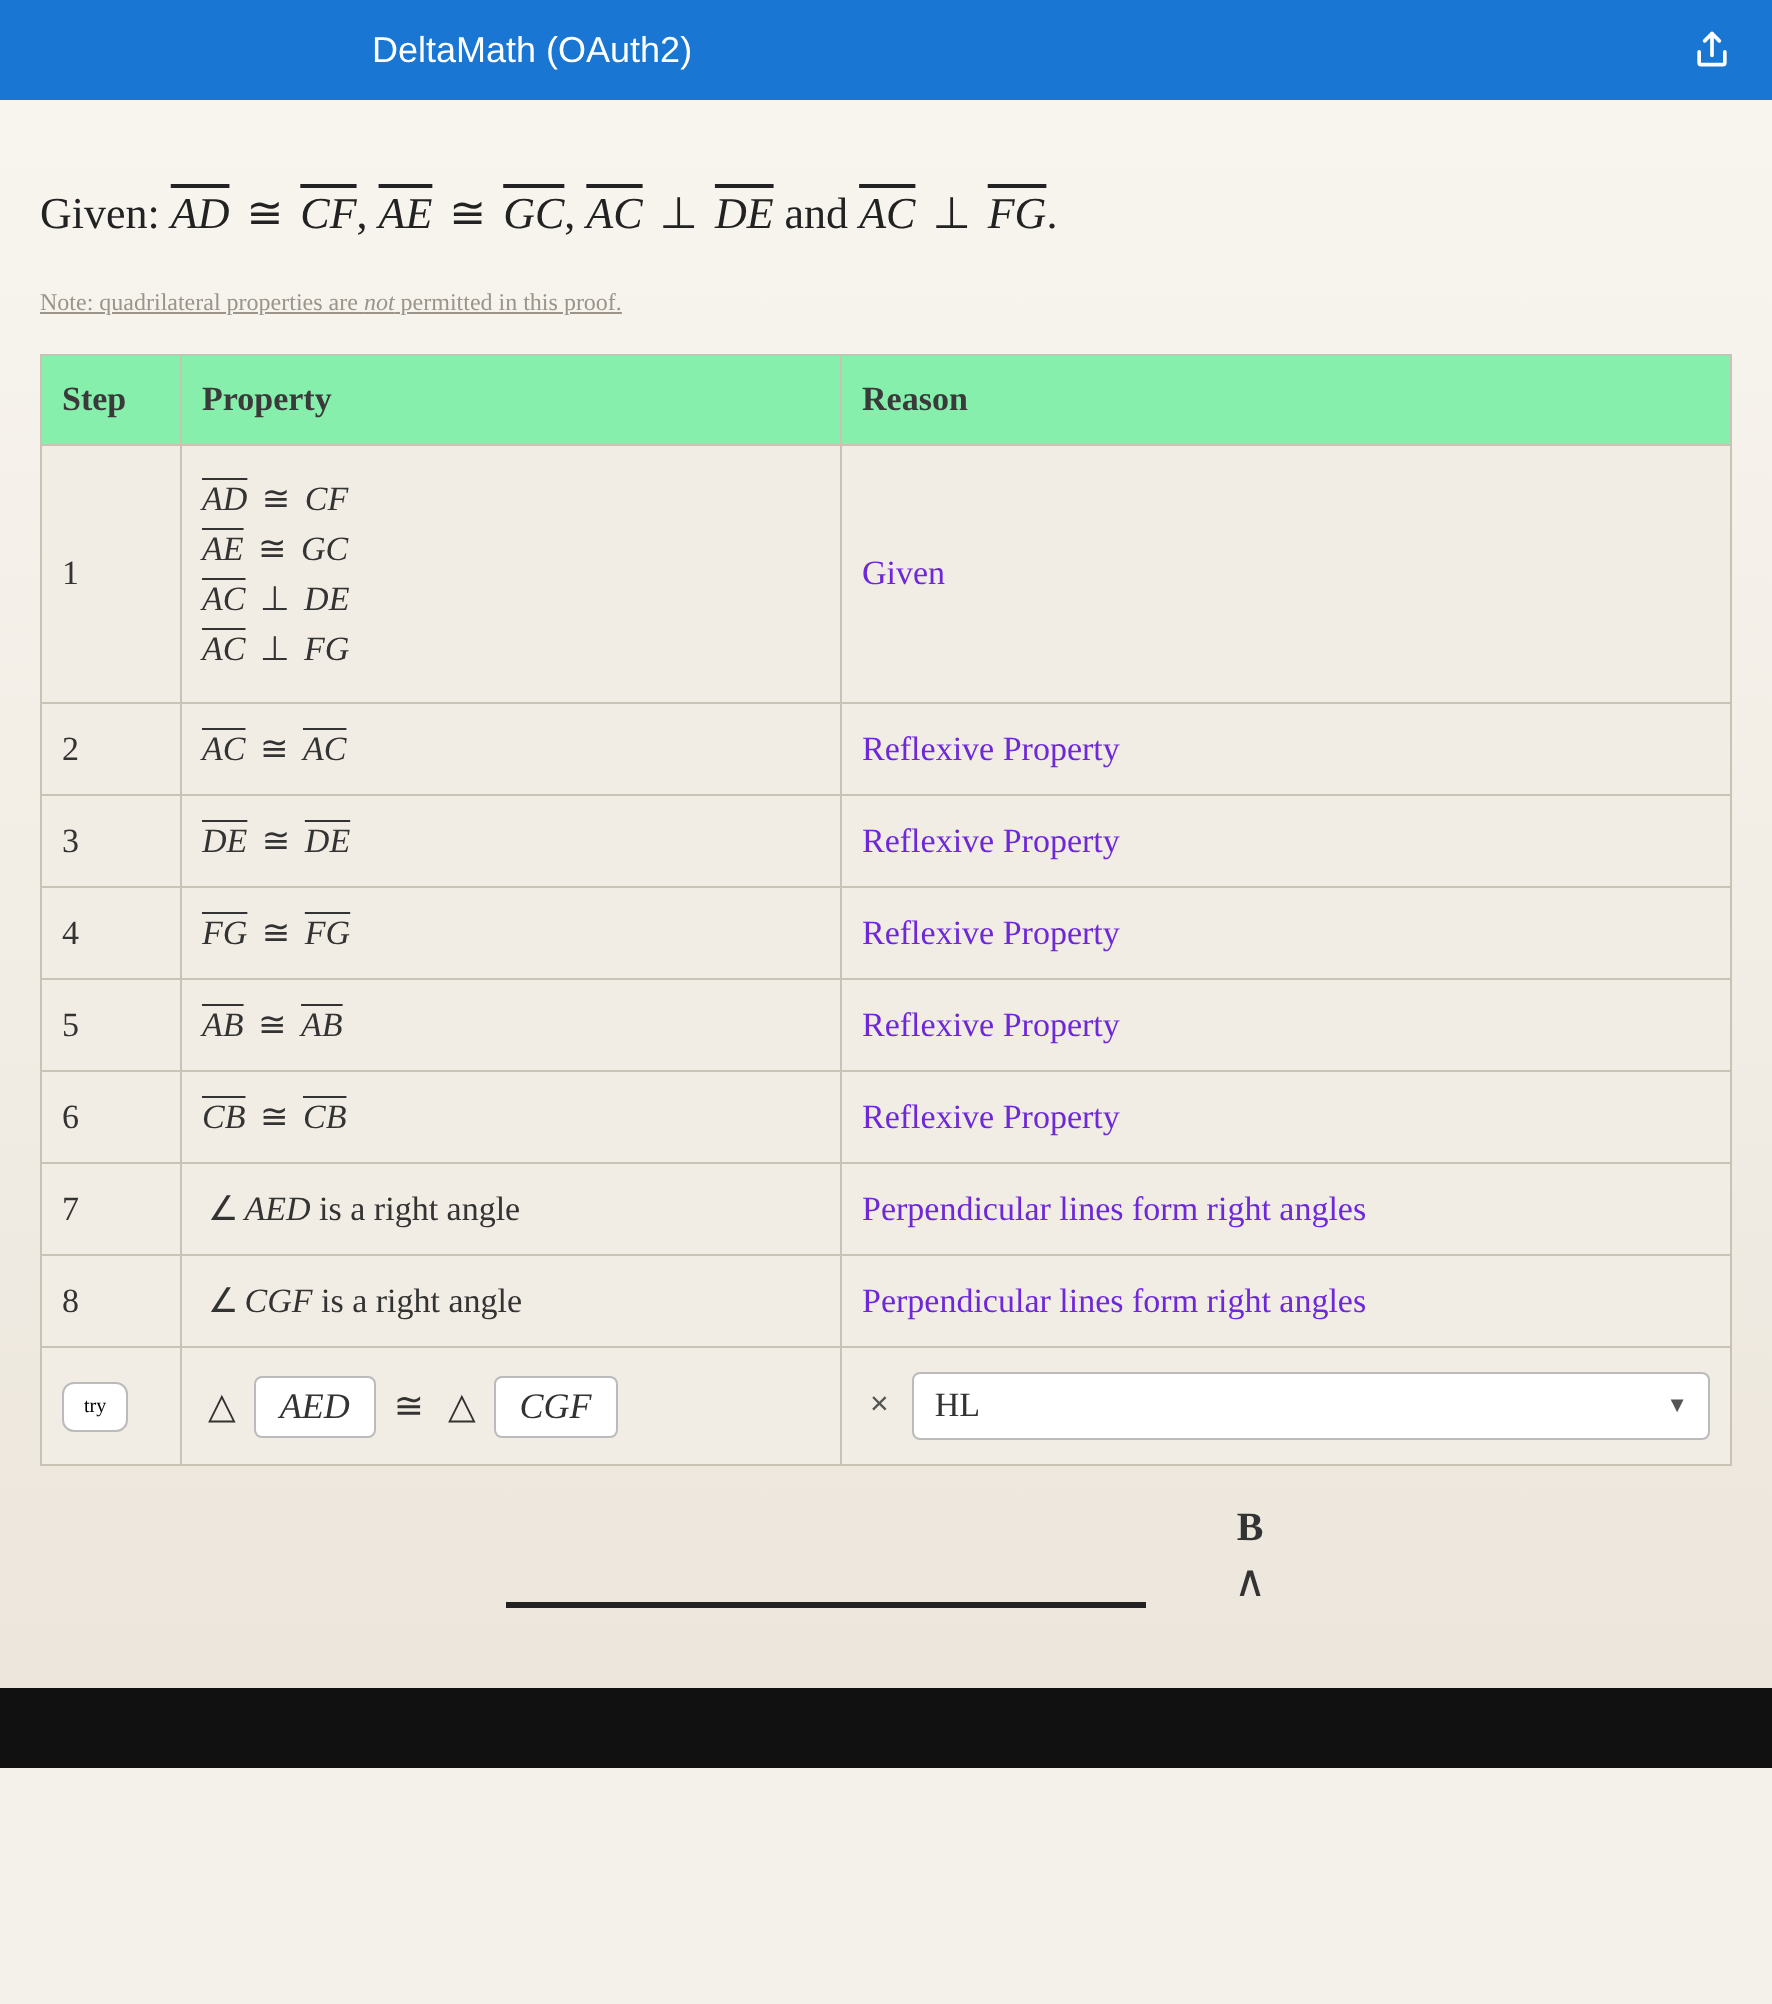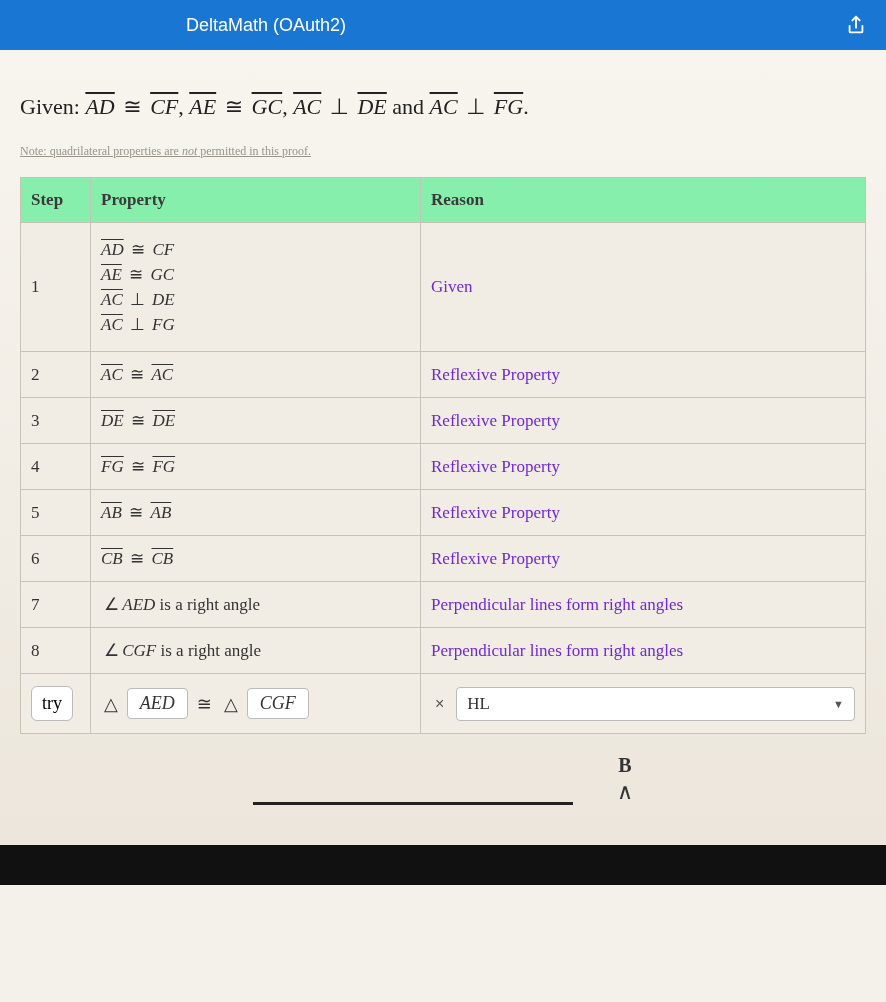--- a/index.html
+++ b/index.html
@@ -74,21 +74,21 @@
   .reason-cell { color: #6d28d9; }
   .givenlines div { margin: 4px 0; }
 
   .try-row td { padding: 8px 6px; }
   .try-btn {
     border: 1px solid #bbb;
     background: #fff;
     border-radius: 6px;
     padding: 6px 10px;
     font-family: Georgia, serif;
-    font-size: 18px;
+    font-size: 10px;
     cursor: pointer;
   }
   .tri-input {
     display: inline-flex;
     align-items: center;
     gap: 6px;
     font-size: 18px;
   }
   .boxed {
     display: inline-block;

